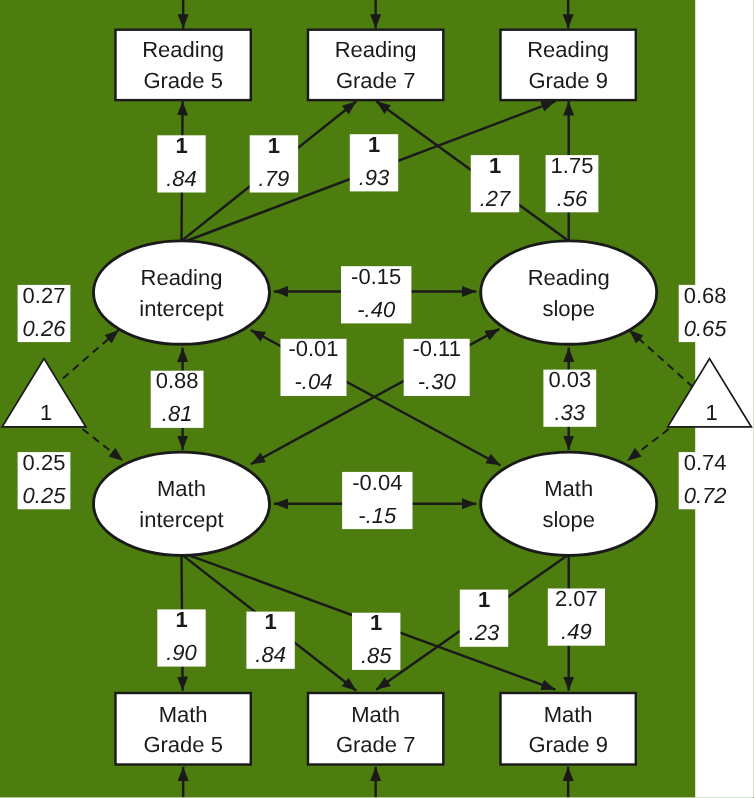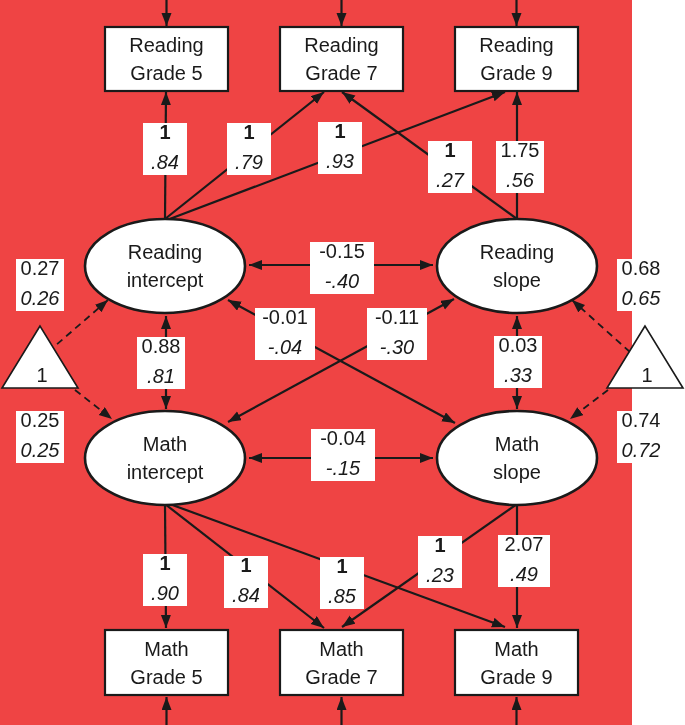--- a/index.html
+++ b/index.html
@@ -1,16 +1,16 @@
 <!DOCTYPE html>
 <html><head>
 <meta charset="utf-8">
 <style>
   html, body { margin: 0; padding: 0; background: #ffffff; }
-  .stage { width: 632px; height: 725px; position: relative; background: #ef4444; }
+  .stage { width: 632px; height: 725px; position: relative; background: #4d7c0f; }
   svg { display: block; }
   svg text {
     font-family: "Liberation Sans", sans-serif;
     fill: #1a1a1a;
     font-size: 20px;
     text-anchor: middle;
   }
   .solid { stroke: #1a1a1a; stroke-width: 2.2; fill: none; }
   .dashed { stroke: #1a1a1a; stroke-width: 1.8; stroke-dasharray: 7 5; fill: none; }
   rect.node { fill: #ffffff; stroke: #1a1a1a; stroke-width: 2.2; }

